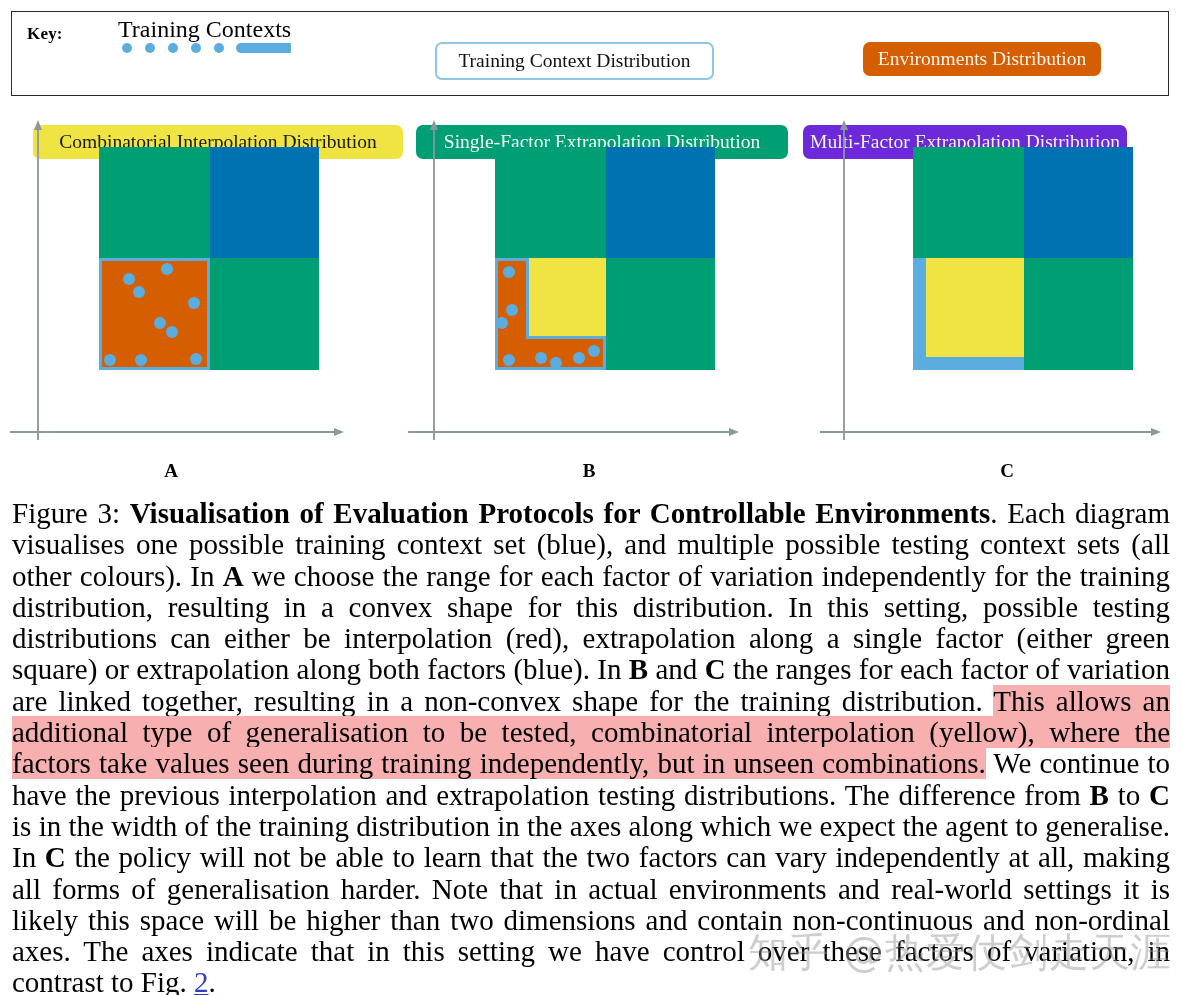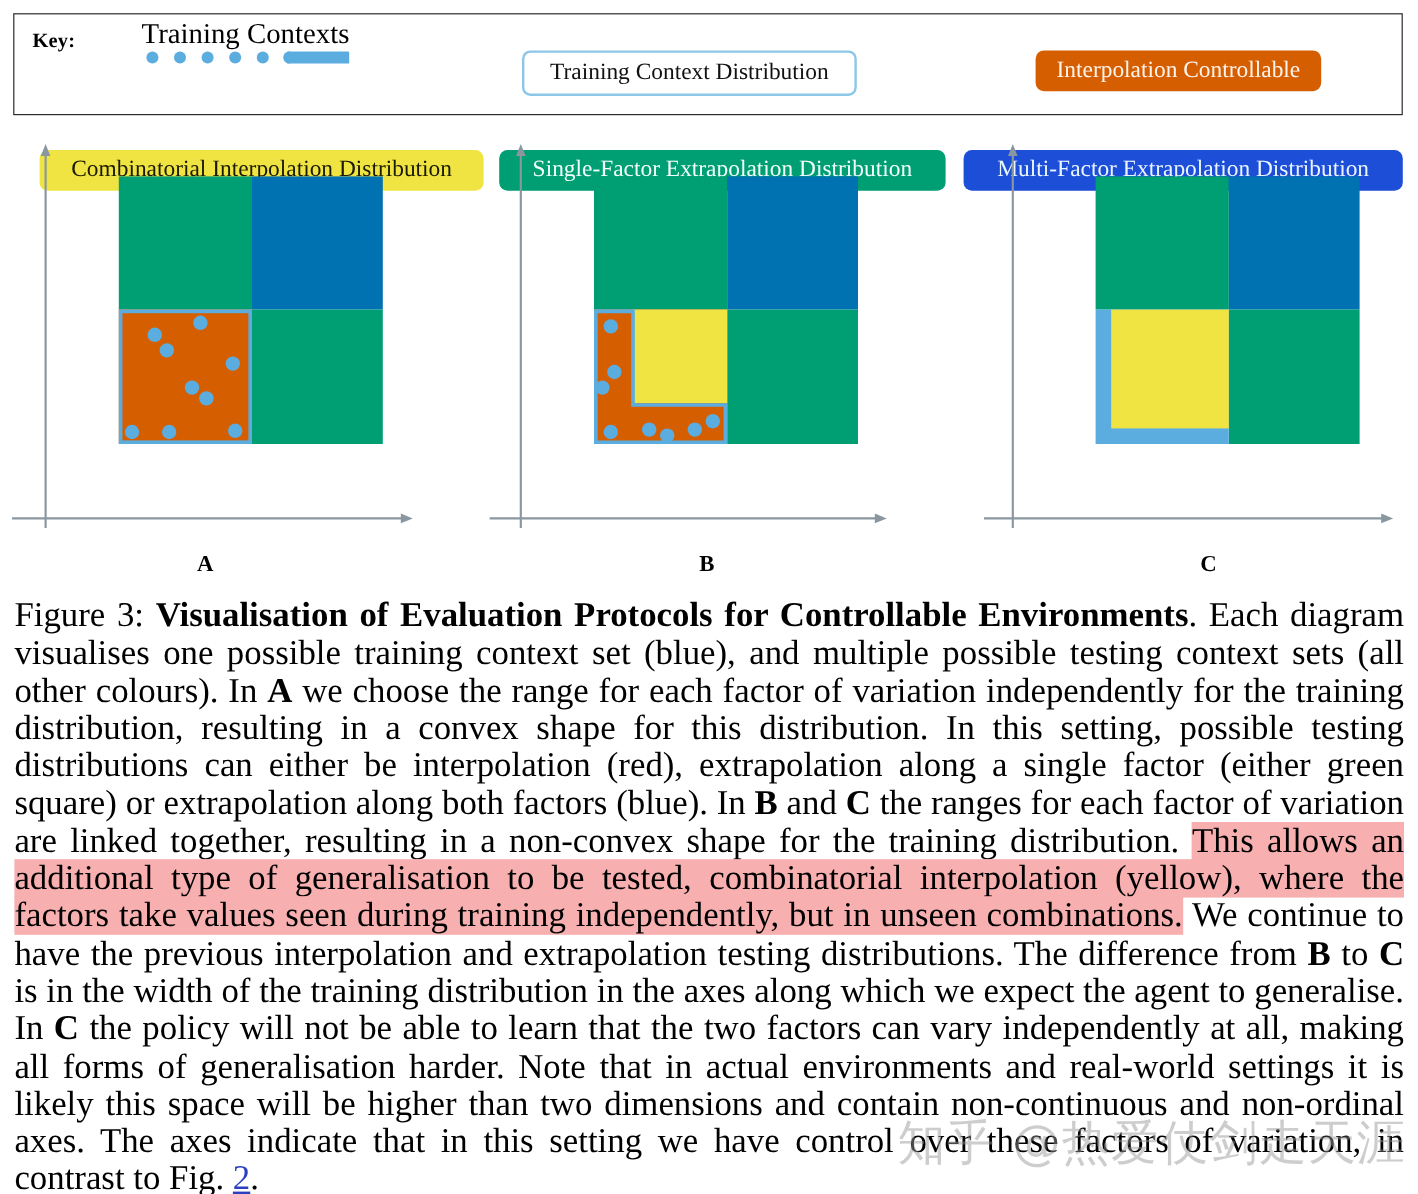--- a/index.html
+++ b/index.html
@@ -63,22 +63,22 @@
   }
   #pill-combinatorial{
     left:21px;top:67px;width:370px;
     background:#F0E442;color:#1a1a00;
   }
   #pill-single{
     left:404px;top:67px;width:372px;
     background:#009E73;color:#F2FFFB;
   }
   #pill-multi{
-    left:791px;top:67px;width:366px;
-    background:#1d4ed8;color:#EAF6FF;
+    left:791px;top:67px;width:324px;
+    background:#6d28d9;color:#EAF6FF;
   }
 
   
   #diagrams{position:absolute;left:0;top:110px;width:1182px;height:370px;}
   .panel{position:absolute;top:0;width:390px;height:370px;}
   #panel-a{left:8px;}
   #panel-b{left:406px;}
   #panel-c{left:818px;}
   .panel svg{display:block;}
   .panel-label{
@@ -124,21 +124,21 @@
         <span class="ctx-dot" style="left:23px"></span>
         <span class="ctx-dot" style="left:46px"></span>
         <span class="ctx-dot" style="left:69px"></span>
         <span class="ctx-dot" style="left:92px"></span>
         <span class="ctx-dot" style="left:114px"></span>
         <span id="ctx-bar"></span>
       </div>
     </div>
 
     <div class="pill" id="pill-train">Training Context Distribution</div>
-    <div class="pill" id="pill-interp">Interpolation Controllable</div>
+    <div class="pill" id="pill-interp">Environments Distribution</div>
   </div>
 
   <div class="key-row" id="key-row-2">
     <div class="pill" id="pill-single">Single-Factor Extrapolation Distribution</div>
     <div class="pill" id="pill-combinatorial">Combinatorial Interpolation Distribution</div>
     <div class="pill" id="pill-multi">Multi-Factor Extrapolation Distribution</div>
   </div>
 </div>
 
 <div id="diagrams">

